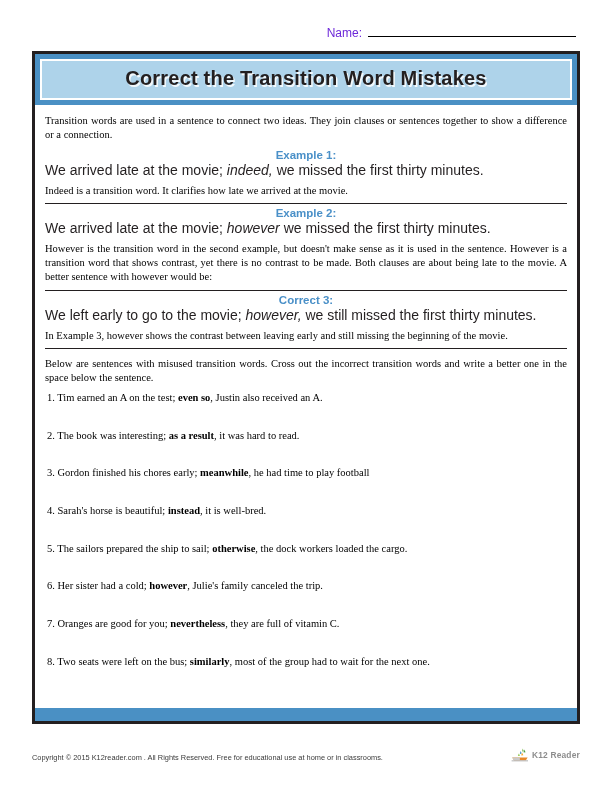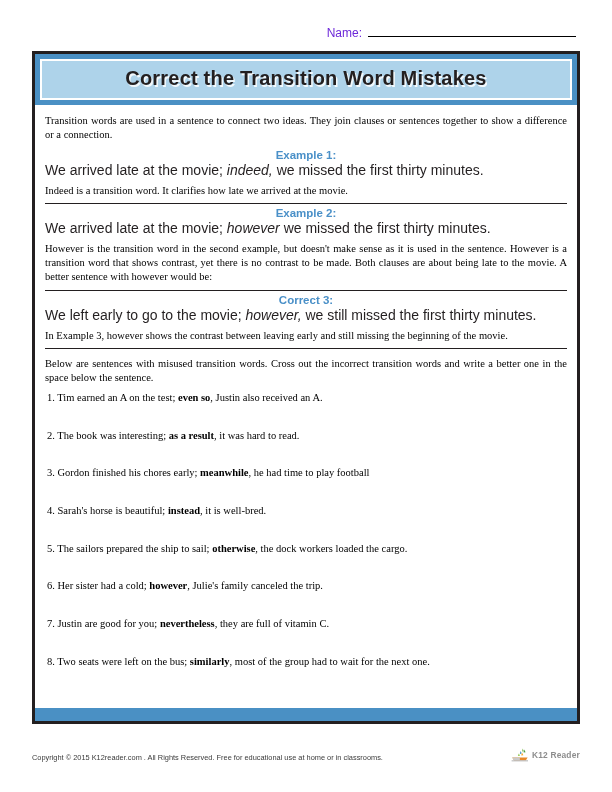--- a/index.html
+++ b/index.html
@@ -206,21 +206,21 @@
 
     <div class="instructions-block">
       <p class="instructions">Below are sentences with misused transition words. Cross out the incorrect transition words and write a better one in the space below the sentence.</p>
       <ol class="questions" id="question-list">
           <li><span>1. </span><span>Tim earned an A on the test; </span><b>even so</b><span>, Justin also received an A.</span></li>
           <li><span>2. </span><span>The book was interesting; </span><b>as a result</b><span>, it was hard to read.</span></li>
           <li><span>3. </span><span>Gordon finished his chores early; </span><b>meanwhile</b><span>, he had time to play football</span></li>
           <li><span>4. </span><span>Sarah's horse is beautiful; </span><b>instead</b><span>, it is well-bred.</span></li>
           <li><span>5. </span><span>The sailors prepared the ship to sail; </span><b>otherwise</b><span>, the dock workers loaded the cargo.</span></li>
           <li><span>6. </span><span>Her sister had a cold; </span><b>however</b><span>, Julie's family canceled the trip.</span></li>
-          <li><span>7. </span><span>Justin are good for you; </span><b>nevertheless</b><span>, they are full of vitamin C.</span></li>
+          <li><span>7. </span><span>Oranges are good for you; </span><b>nevertheless</b><span>, they are full of vitamin C.</span></li>
           <li><span>8. </span><span>Two seats were left on the bus; </span><b>similarly</b><span>, most of the group had to wait for the next one.</span></li>
         </ol>
     </div>
 
   </div>
 
   <div class="bottom-bar"></div>
 </div>
 
 <div class="footer">

